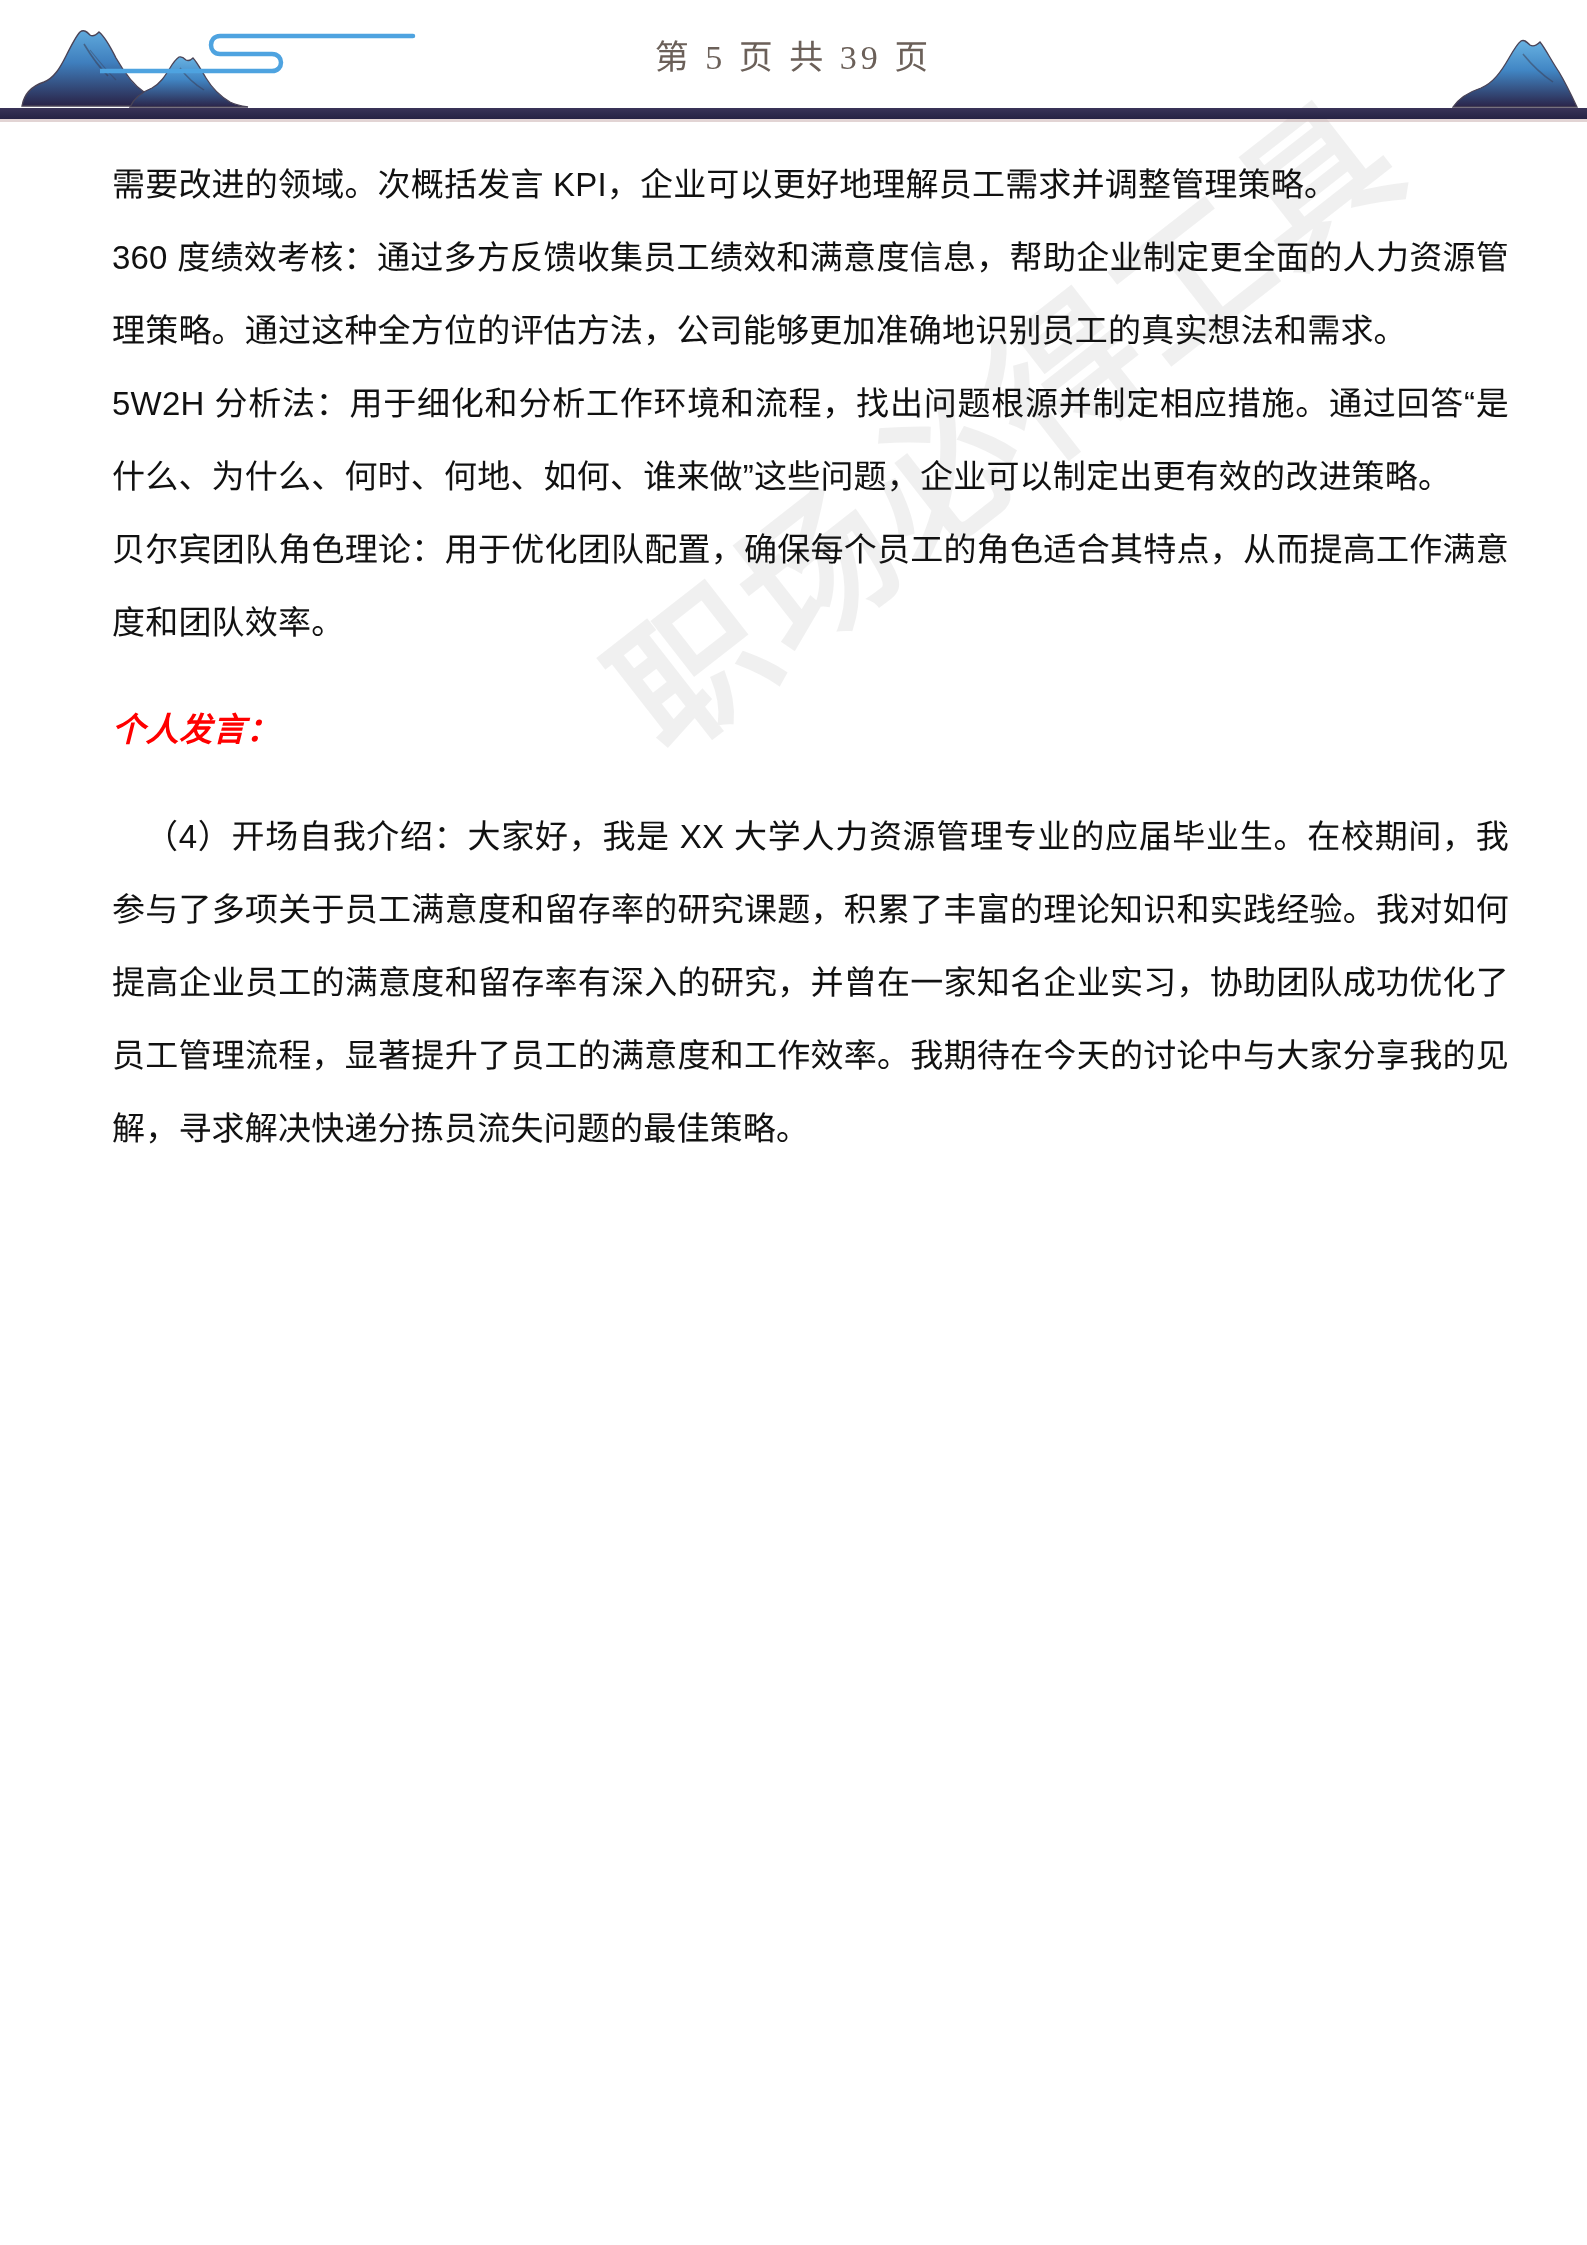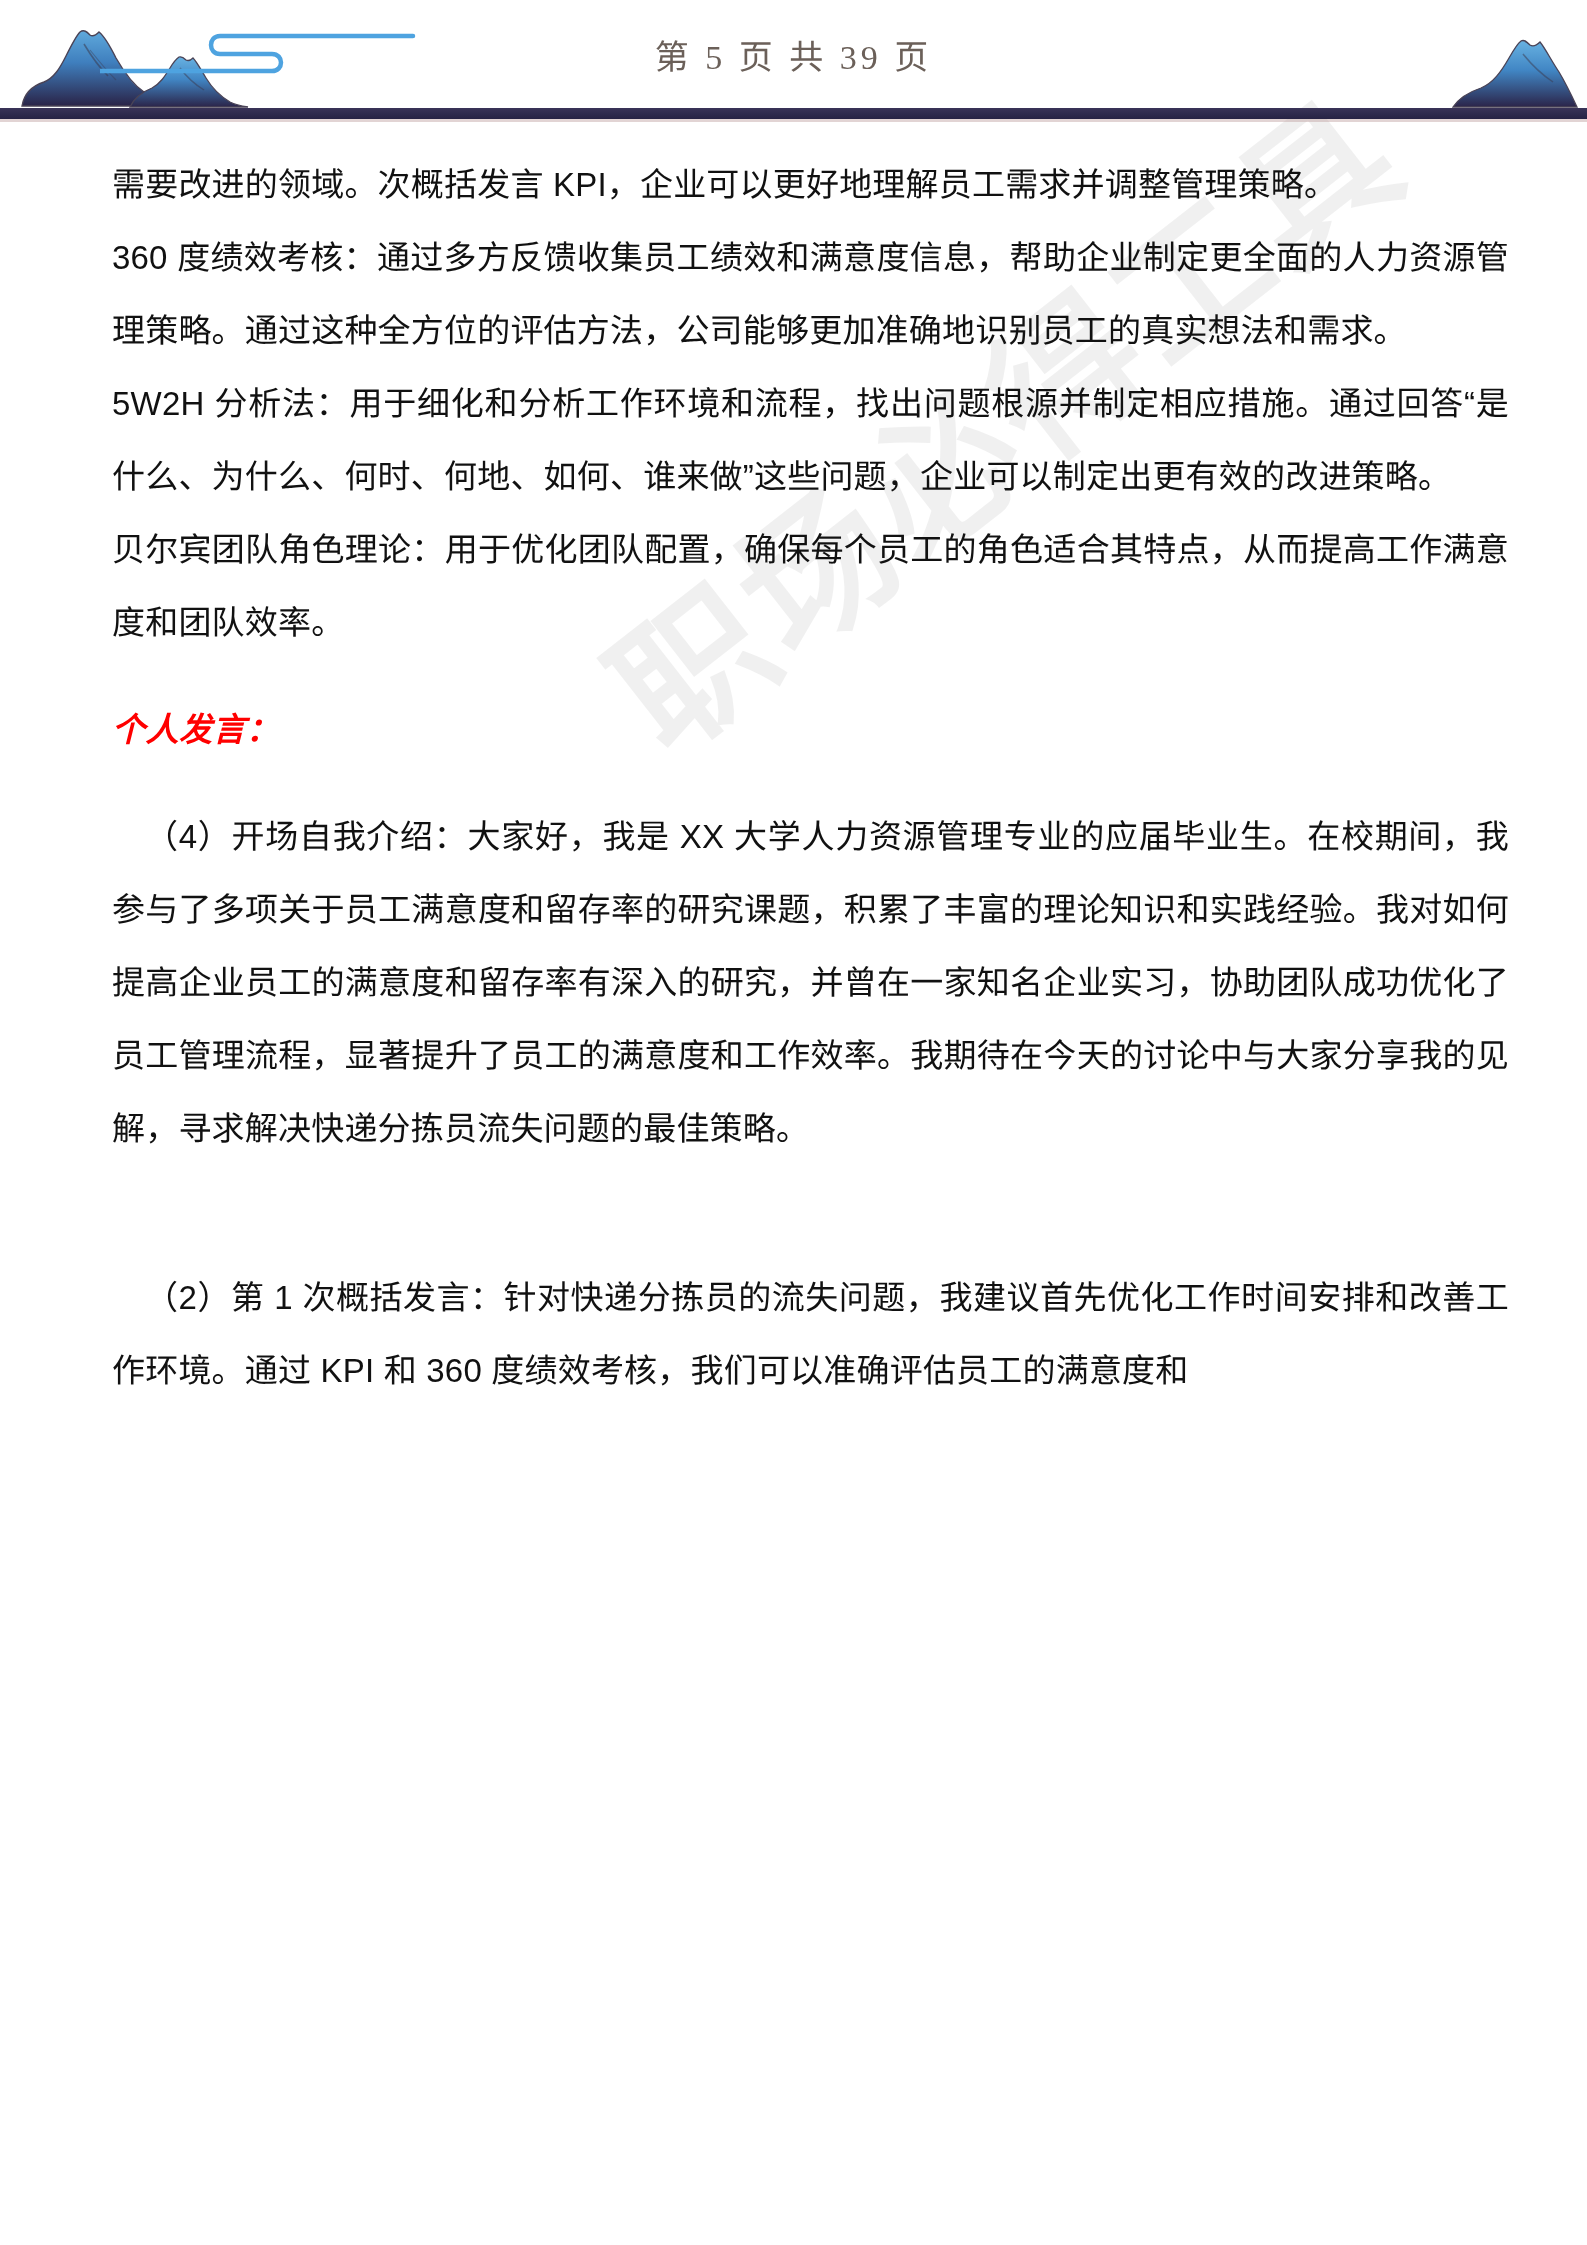--- a/index.html
+++ b/index.html
@@ -199,16 +199,15 @@
     <div class="spacer-sm"></div>
 
     <p class="heading-red">个人发言：</p>
 
     <div class="spacer-sm"></div>
 
     <p class="para indent">（4）开场自我介绍：大家好，我是 XX 大学人力资源管理专业的应届毕业生。在校期间，我参与了多项关于员工满意度和留存率的研究课题，积累了丰富的理论知识和实践经验。我对如何提高企业员工的满意度和留存率有深入的研究，并曾在一家知名企业实习，协助团队成功优化了员工管理流程，显著提升了员工的满意度和工作效率。我期待在今天的讨论中与大家分享我的见解，寻求解决快递分拣员流失问题的最佳策略。</p>
 
     <div class="spacer-lg"></div>
 
-    <p class="para indent">（2）第 1 次概括发言：针对快递分拣员的流失问题，我建议首先优化工作时间安排和改善工作环境。通过 KPI 和 360 度绩效考核，我们可以准确评估员工的满意度和</p>
 
   </div>
 </div>
 
 </body></html>

